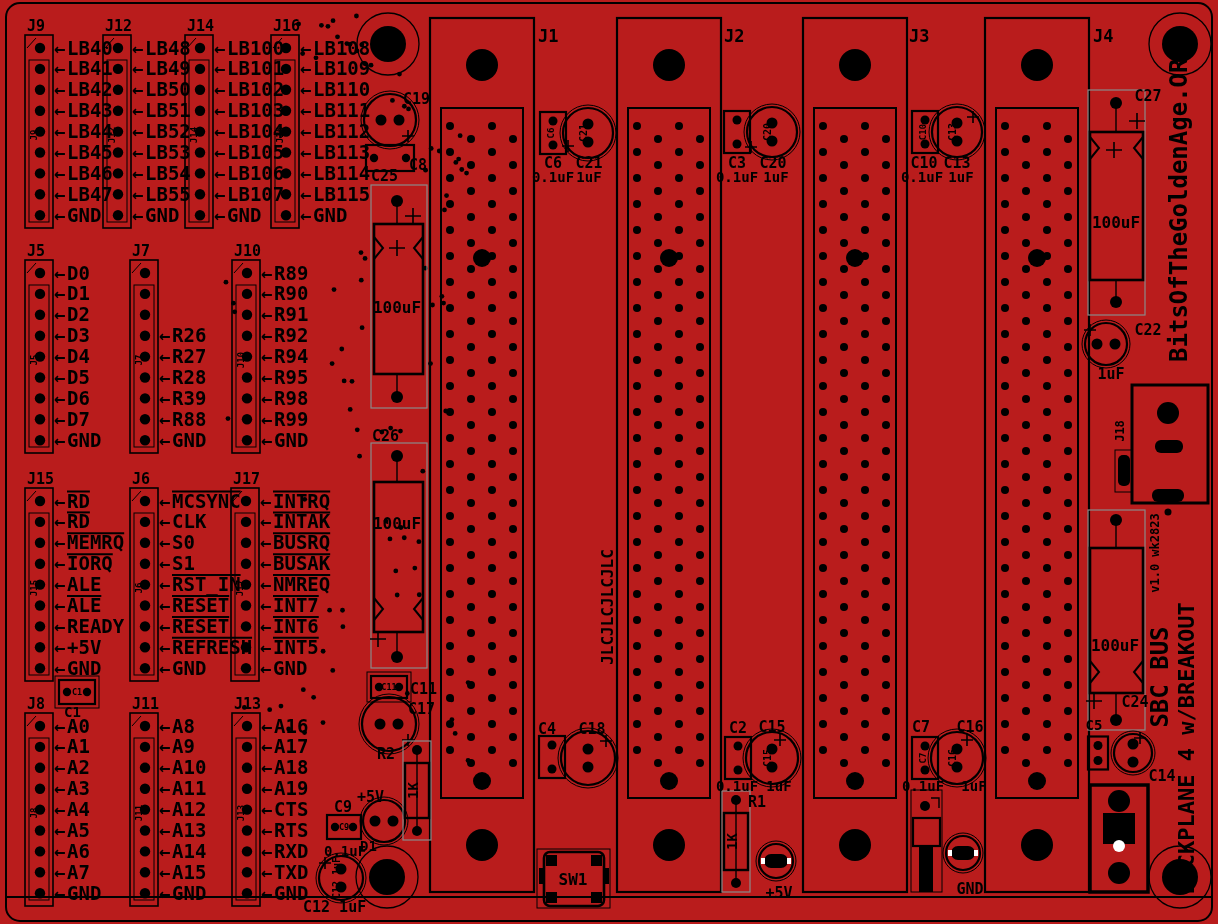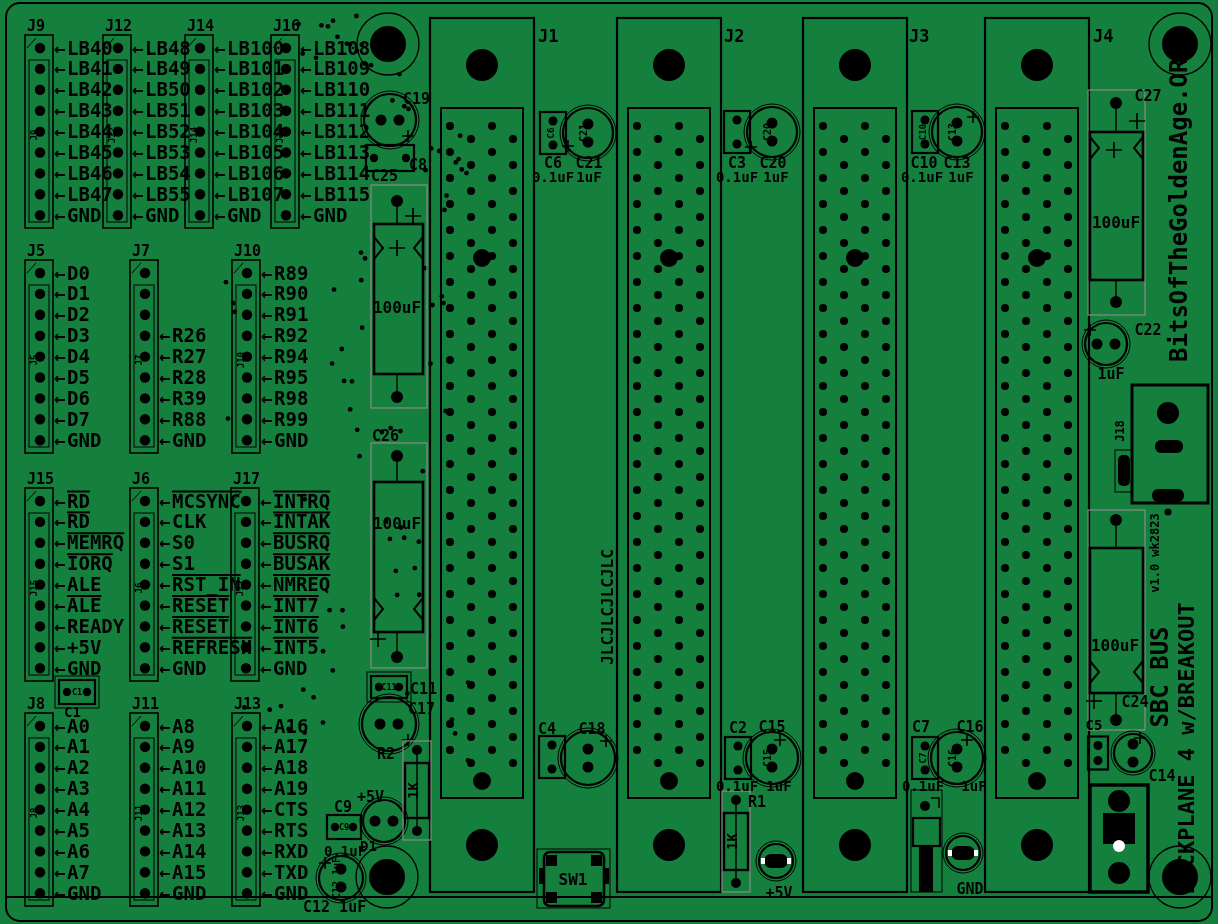--- a/index.html
+++ b/index.html
@@ -1,16 +1,16 @@
 <!DOCTYPE html>
 <html><head>
 <meta charset="utf-8">
 <style>
   html,body{margin:0;padding:0;background:#fff}
-  #wrap{position:relative;width:1218px;height:924px;background:#15803d;overflow:hidden}
+  #wrap{position:relative;width:1218px;height:924px;background:#b91c1c;overflow:hidden}
   svg{position:absolute;left:0;top:0}
   svg text{fill:#000;font-family:"DejaVu Sans Mono",monospace;font-weight:bold}
   .ln{stroke:#000;fill:none}
   .gray{stroke:#8a8a8a;fill:none;stroke-width:1.2}
 </style>
 </head>
 <body>
 
 <div id="wrap">
   <svg id="pcb" width="1218" height="924" viewBox="0 0 1218 924">

